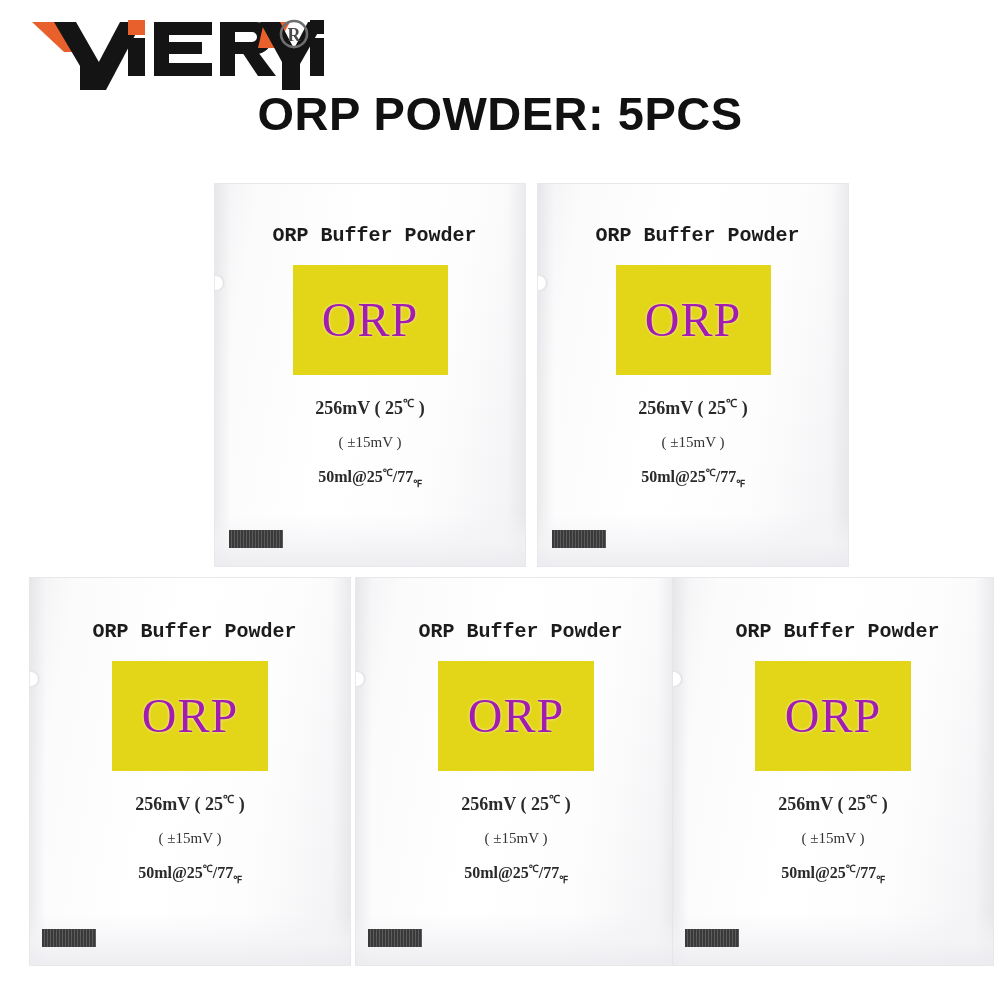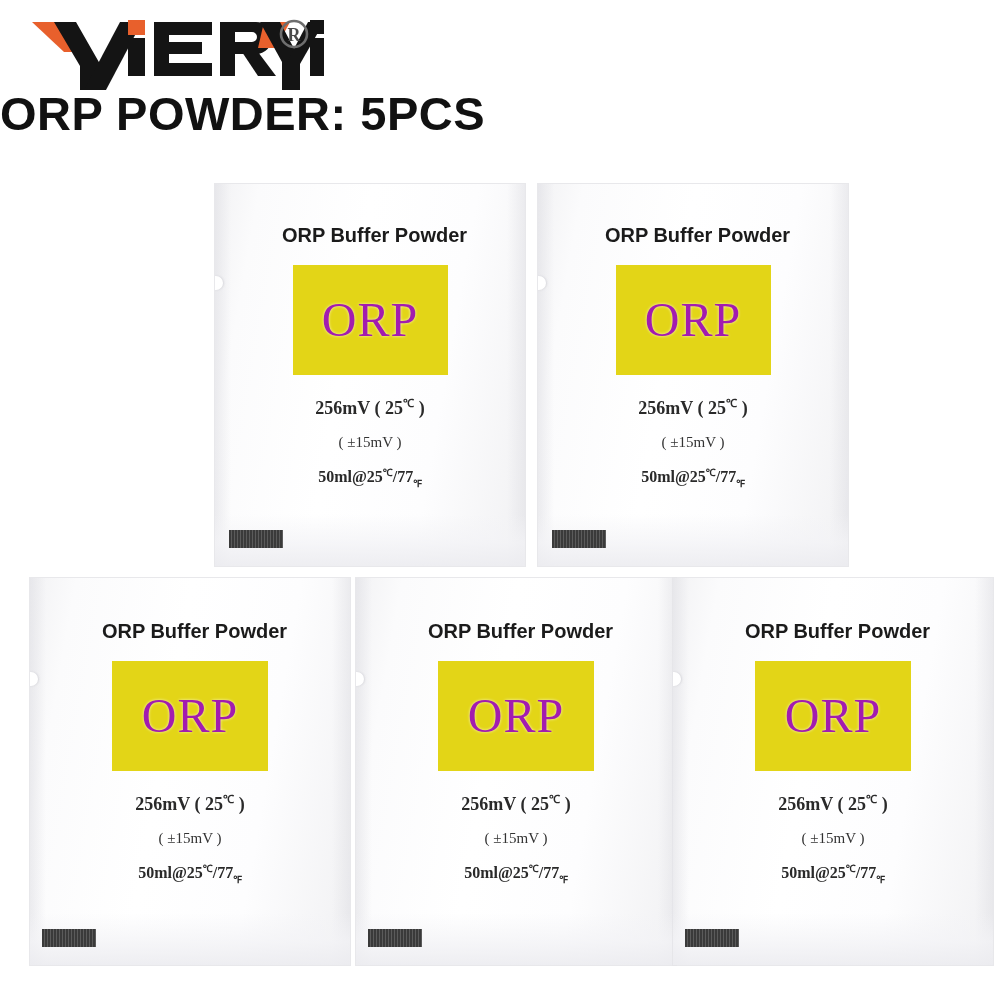--- a/index.html
+++ b/index.html
@@ -15,20 +15,21 @@
   #brand-logo{
     position:absolute; left:24px; top:8px;
     width:300px; height:86px;
   }
   #brand-logo svg{display:block;}
 
   
   #product-title{
     position:absolute;
     left:0; right:0; top:86px;
+    text-align:center;
     font-family:"Liberation Sans", sans-serif;
     font-weight:bold;
     font-size:47px;
     letter-spacing:0.5px;
     color:#111111;
     white-space:nowrap;
   }
 
   
   .sachet{
@@ -69,21 +70,21 @@
   }
 
   .sachet-label{
     position:absolute;
     left:0;right:0;
     z-index:2;
     text-align:center;
   }
 
   .label-heading{
-    font-family:Liberation Sans, sans-serif;
+    font-family:Liberation Mono, monospace;
     font-weight:bold;
     color:#1b1b1b;
     white-space:nowrap;
     margin-left:9px;
   }
 
   .orp-badge{
     background:#e3d517;
     margin:0 auto;
     display:flex;

